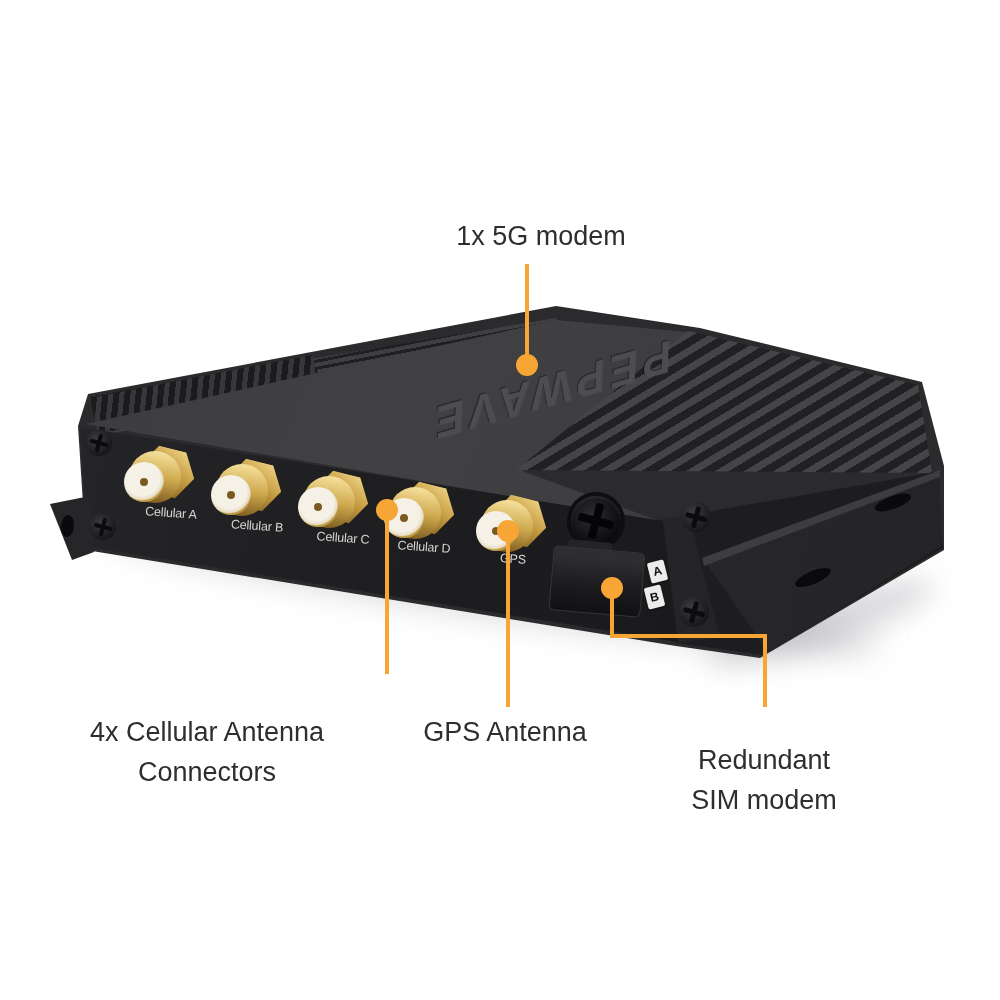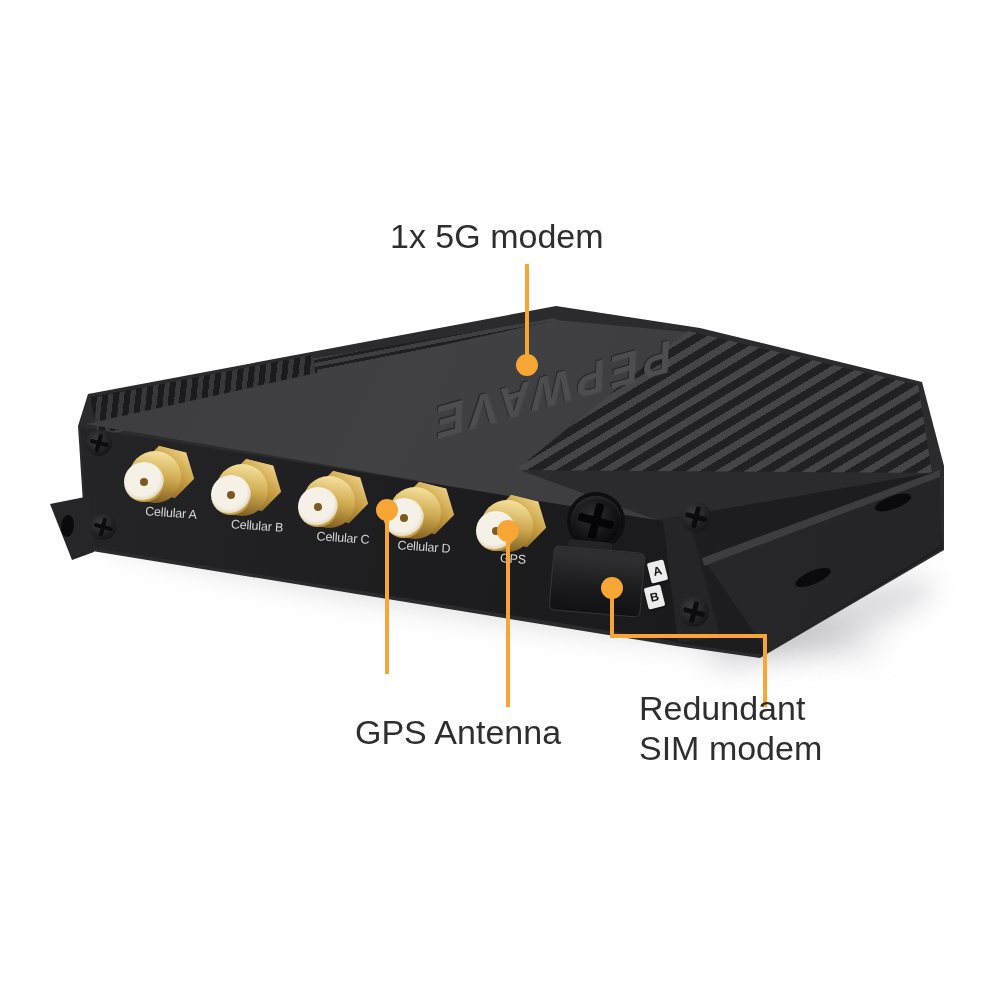--- a/index.html
+++ b/index.html
@@ -79,21 +79,21 @@
     background:#242426;transform:rotate(5deg);}
   .sim-tab{position:absolute;width:17px;background:#ececec;border-radius:2px;color:#111;
     font-size:12px;font-weight:bold;text-align:center;transform:rotate(-14deg);
     box-shadow:0 1px 2px rgba(0,0,0,.5);}
   .sim-tab-a{left:649px;top:561px;height:21px;line-height:21px;}
   .sim-tab-b{left:646px;top:586px;height:22px;line-height:22px;}
 
   
   .c-line{position:absolute;background:var(--accent);}
   .c-dot{position:absolute;width:22px;height:22px;border-radius:50%;background:var(--accent);}
-  .caption{position:absolute;color:var(--caption);font-size:34px;line-height:40px;text-align:left;}
+  .caption{position:absolute;color:var(--caption);font-size:27px;line-height:40px;text-align:center;}
   .caption span{display:block;}
 </style>
 </head>
 <body>
 
 <div class="canvas">
 
   <div class="shadow-main"></div>
   <div class="shadow-right"></div>
 
@@ -180,29 +180,33 @@
   </div>
 
   <div class="caption" style="left:390px;top:216px;width:302px;">
     <span>1x 5G modem</span>
   </div>
   <div class="c-line" style="left:525px;top:264px;width:4px;height:102px;"></div>
   <div class="c-dot" style="left:516px;top:354px;"></div>
 
   <div class="c-dot" style="left:376px;top:499px;"></div>
   <div class="c-line" style="left:385px;top:514px;width:4px;height:160px;"></div>
+  <div class="caption" style="left:25px;top:712px;width:364px;">
+    <span>4x Cellular Antenna</span>
+    <span>Connectors</span>
+  </div>
 
   <div class="c-dot" style="left:497px;top:520px;"></div>
   <div class="c-line" style="left:506px;top:535px;width:4px;height:172px;"></div>
   <div class="caption" style="left:355px;top:712px;width:300px;">
     <span>GPS Antenna</span>
   </div>
 
   <div class="c-dot" style="left:601px;top:577px;"></div>
   <div class="c-line" style="left:610px;top:592px;width:4px;height:46px;"></div>
   <div class="c-line" style="left:610px;top:634px;width:157px;height:4px;"></div>
   <div class="c-line" style="left:763px;top:634px;width:4px;height:73px;"></div>
-  <div class="caption" style="left:639px;top:688px;width:250px;">
+  <div class="caption" style="left:639px;top:740px;width:250px;">
     <span>Redundant</span>
     <span>SIM modem</span>
   </div>
 
 </div>
 
 </body></html>

